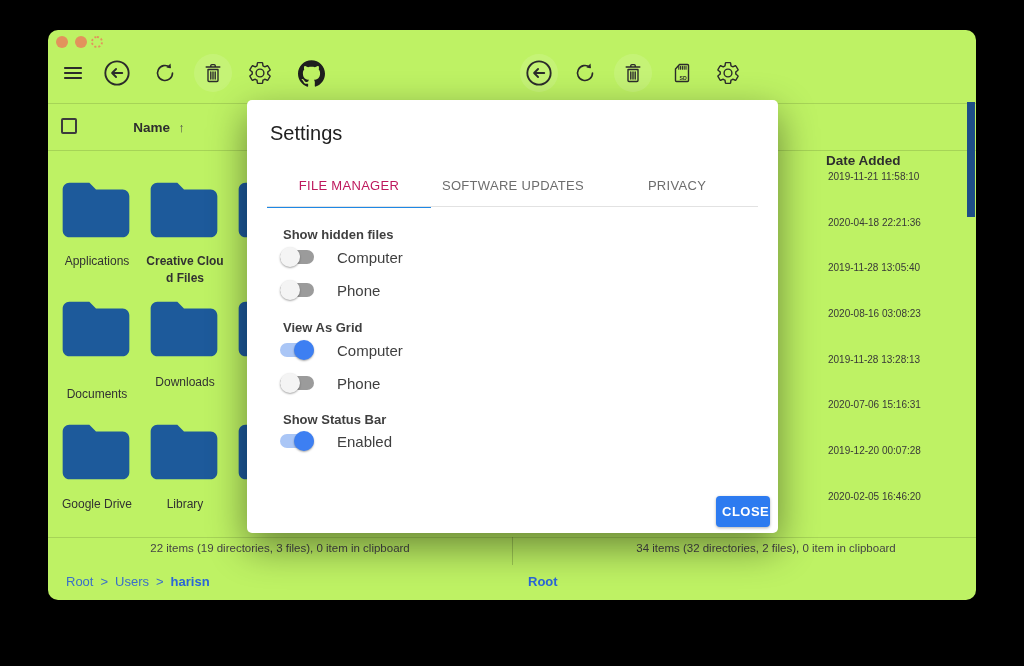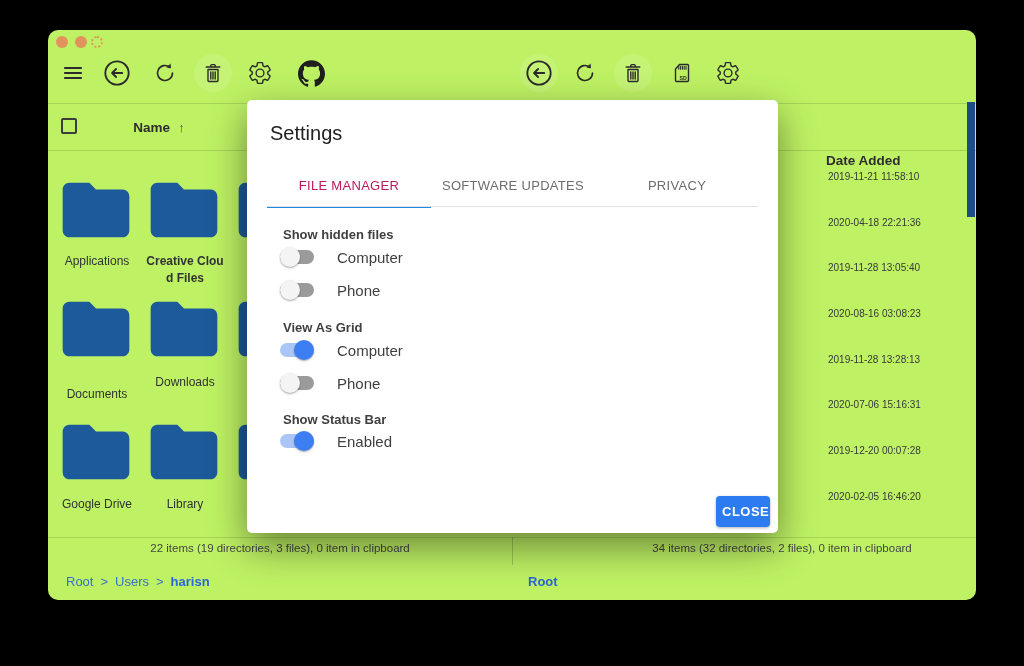--- a/index.html
+++ b/index.html
@@ -208,21 +208,21 @@
       <div class="date-row">2020-07-06 15:16:31</div>
       <div class="date-row">2019-12-20 00:07:28</div>
       <div class="date-row">2020-02-05 16:46:20</div>
     </div>
 
     <div id="scrollbar"></div>
 
     <div class="divider-h" style="top:507px;"></div>
     <div class="v-divider"></div>
     <div class="status" style="left:0;">22 items (19 directories, 3 files), 0 item in clipboard</div>
-    <div class="status" style="left:480px;padding-left:44px;">34 items (32 directories, 2 files), 0 item in clipboard</div>
+    <div class="status" style="left:464px;padding-left:44px;">34 items (32 directories, 2 files), 0 item in clipboard</div>
 
     <div class="crumbs" style="left:18px;">
       <span class="crumb">Root</span><span class="sep">&gt;</span><span class="crumb">Users</span><span class="sep">&gt;</span><span class="crumb current">harisn</span>
     </div>
     <div class="crumbs" style="left:480px;">
       <span class="crumb current">Root</span>
     </div>
   </div>
 
   <div id="backdrop-dialog">

